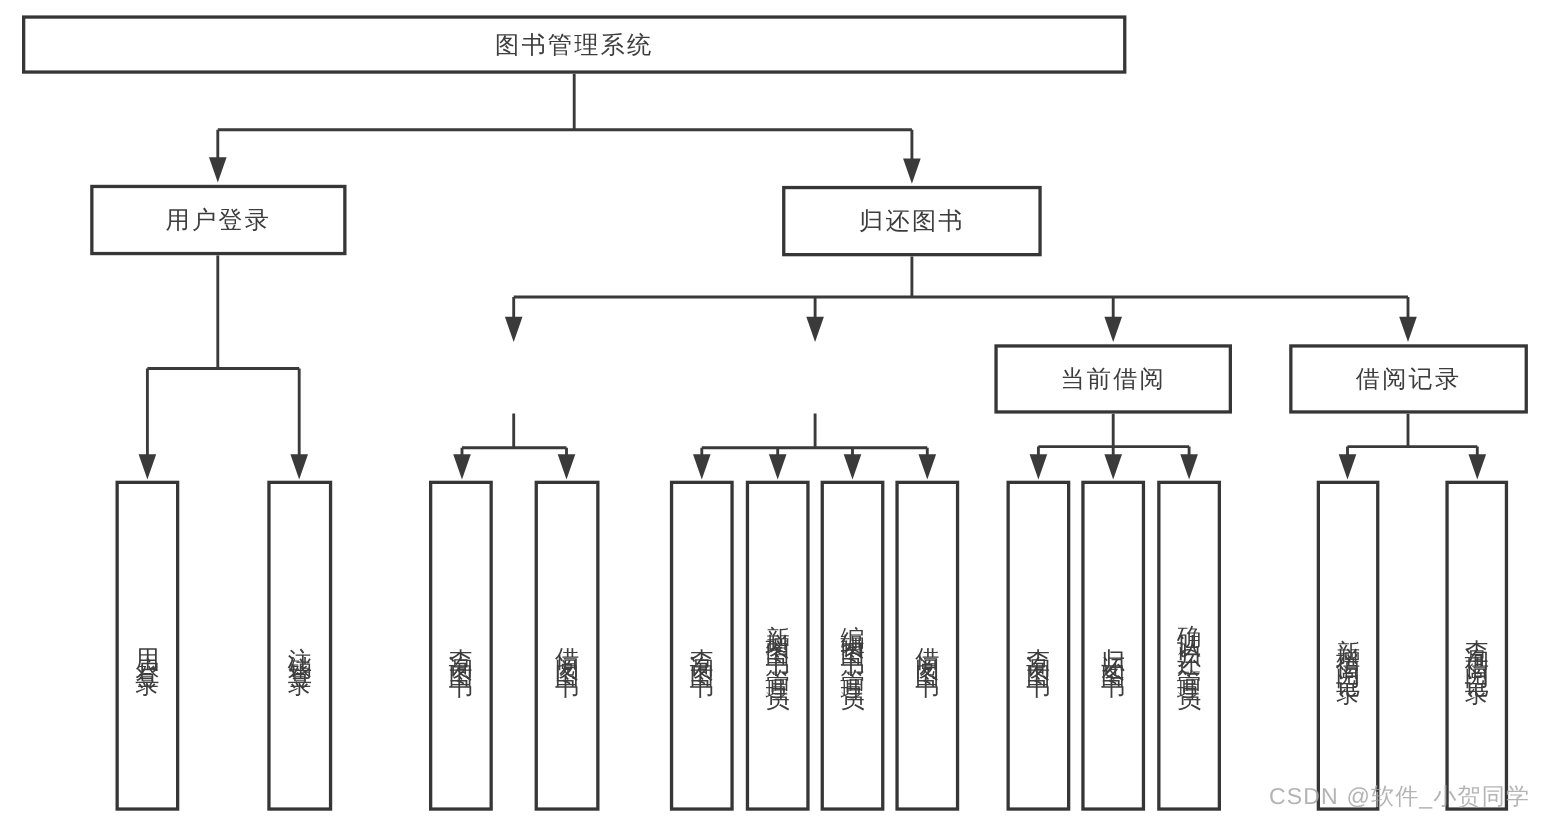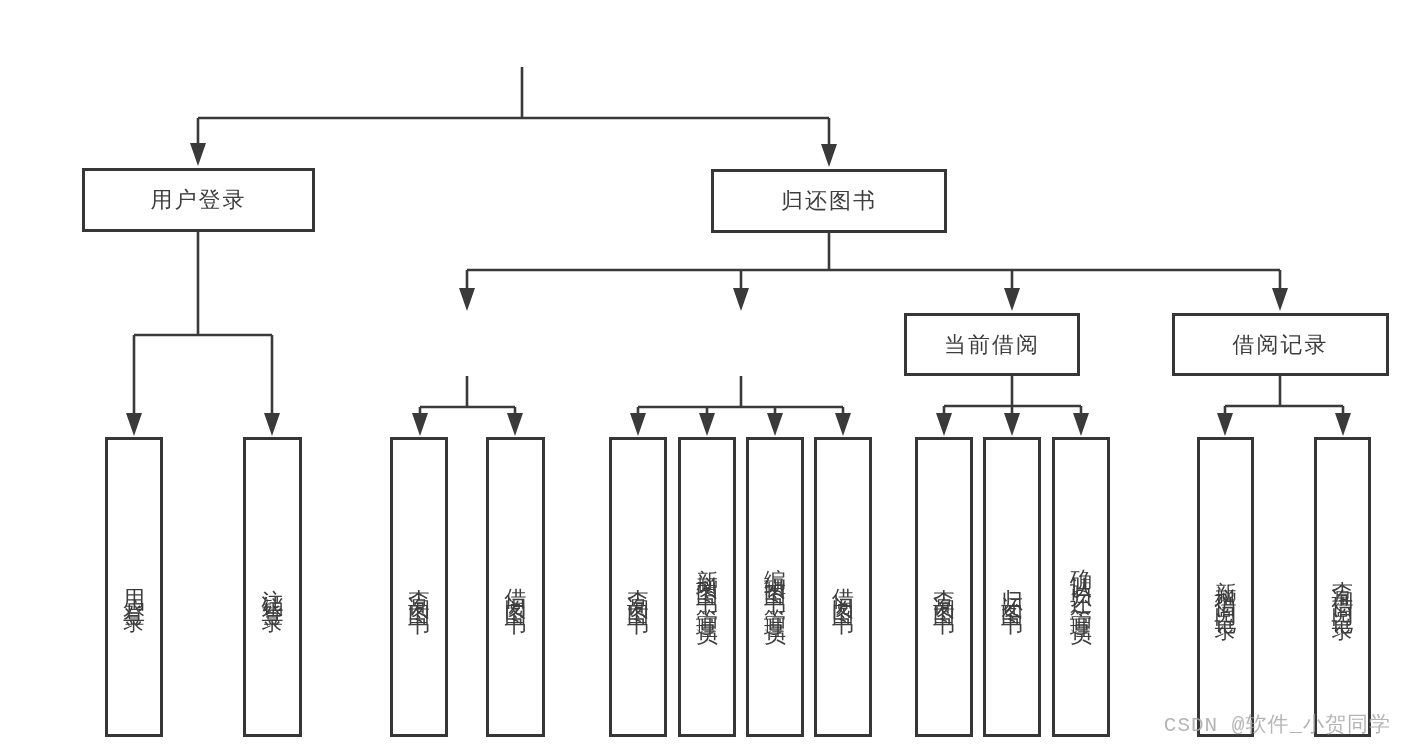--- a/index.html
+++ b/index.html
@@ -42,21 +42,20 @@
   .watermark {
     position: absolute;
     right: 14px;
     top: 710px;
     font-size: 21px;
     color: #a8a8a8;
     opacity: 0.85;
     letter-spacing: 1px;
     z-index: 10;
     white-space: nowrap;
-    font-family: Liberation Mono, monospace;
   }
 </style>
 </head>
 <body>
 
 <div class="stage">
 
   <svg class="wires" width="1405" height="747" viewBox="0 0 1405 747">
     <g stroke="#3a3a3a" stroke-width="2.6" fill="none">
 
@@ -90,29 +89,32 @@
       <polygon points="767,413 783,413 775,436"></polygon>
       <polygon points="835,413 851,413 843,436"></polygon>
       <polygon points="936,413 952,413 944,436"></polygon>
       <polygon points="1004,413 1020,413 1012,436"></polygon>
       <polygon points="1073,413 1089,413 1081,436"></polygon>
       <polygon points="1217,413 1233,413 1225,436"></polygon>
       <polygon points="1335,413 1351,413 1343,436"></polygon>
     </g>
   </svg>
 
+  <div class="node hbox" style="left:20px;top:14px;width:1004px;height:53px">
+    <span class="htext">图书管理系统</span>
+  </div>
 
   <div class="node hbox" style="left:82px;top:168px;width:233px;height:64px">
     <span class="htext">用户登录</span>
   </div>
   <div class="node hbox" style="left:711px;top:169px;width:236px;height:64px">
     <span class="htext">归还图书</span>
   </div>
 
-  <div class="node hbox" style="left:904px;top:313px;width:176px;height:63px">
+  <div class="node hbox" style="left:904px;top:313px;width:216px;height:63px">
     <span class="htext">当前借阅</span>
   </div>
   <div class="node hbox" style="left:1172px;top:313px;width:217px;height:63px">
     <span class="htext">借阅记录</span>
   </div>
 
   <div class="node vbox" style="left:105px;top:437px;width:58px;height:300px">
     <span class="vtext">用户登录</span>
   </div>
   <div class="node vbox" style="left:243px;top:437px;width:59px;height:300px">

